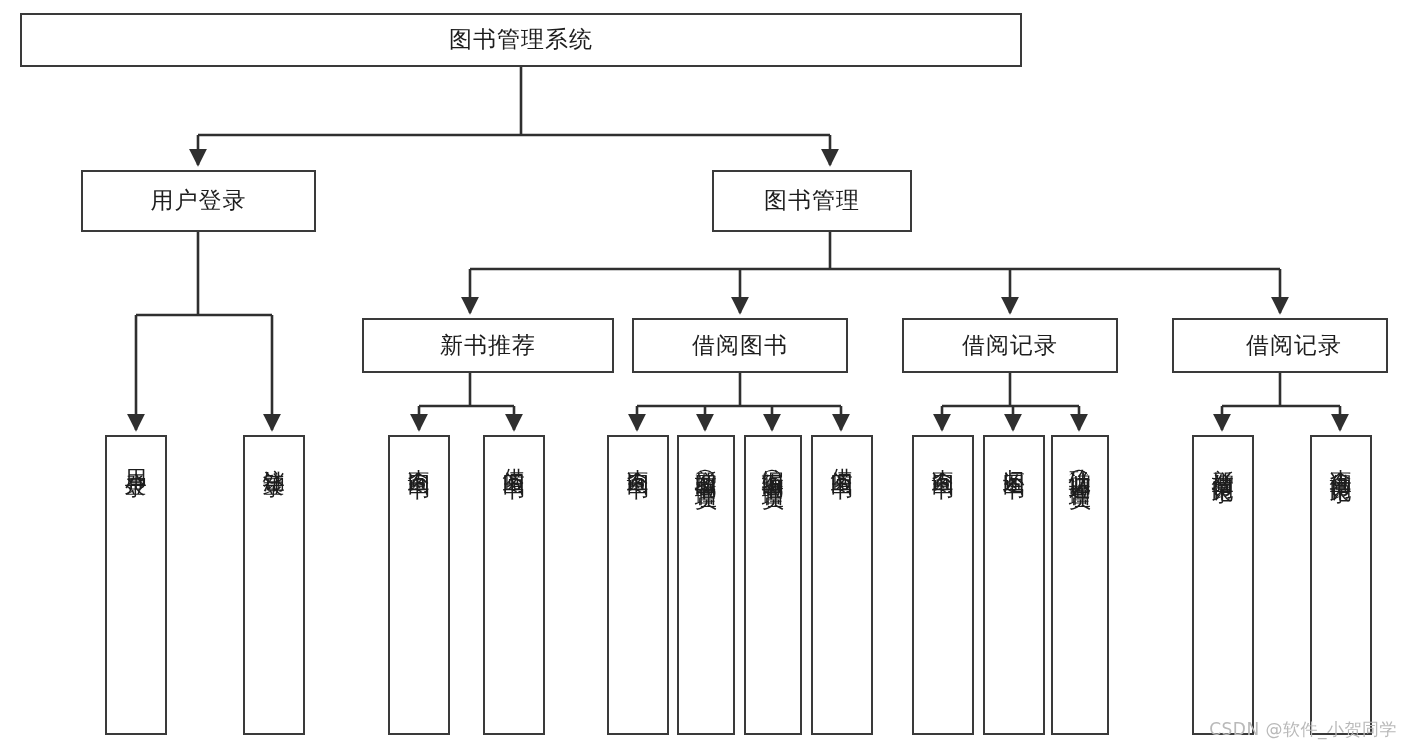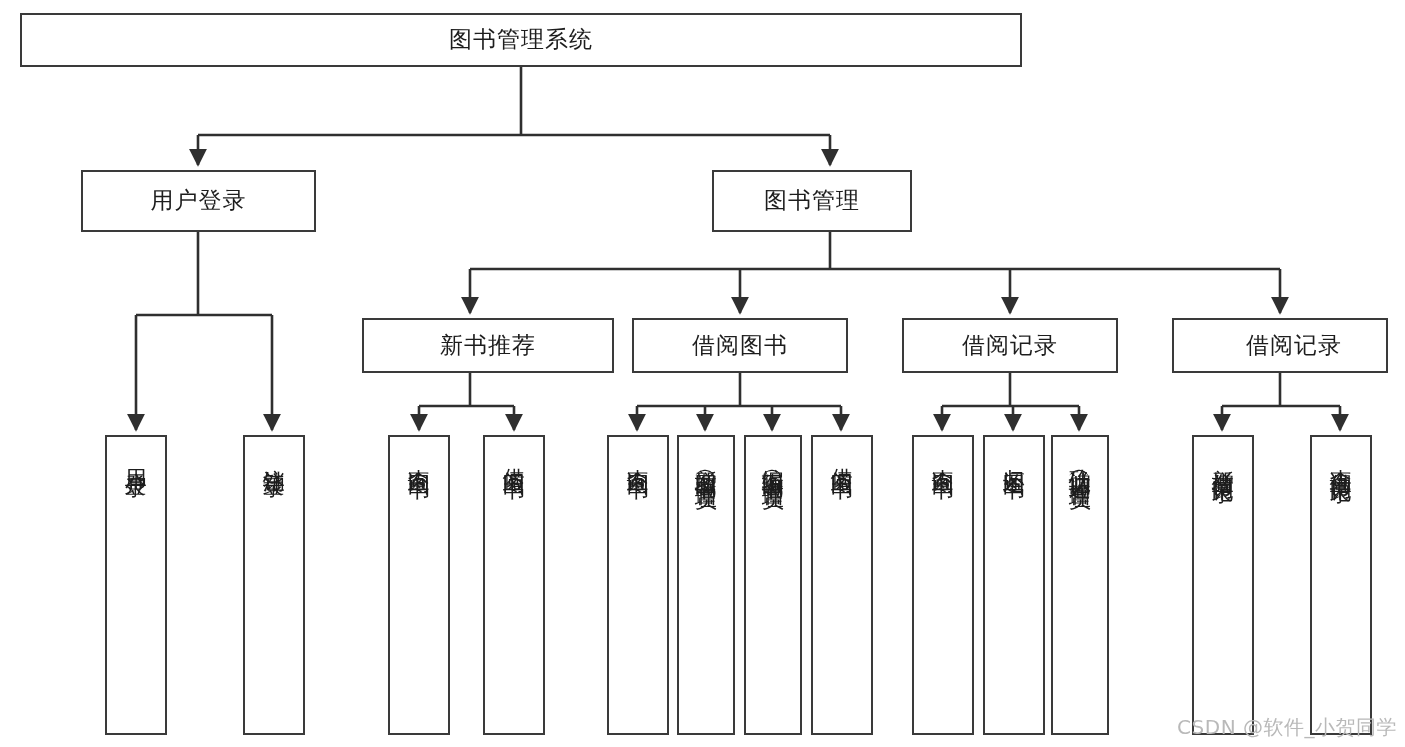--- a/index.html
+++ b/index.html
@@ -55,21 +55,21 @@
     font-size: 22px;
     line-height: 1.26;
     letter-spacing: 3px;
     white-space: nowrap;
     text-align: left;
   }
   .watermark {
     position: absolute;
     right: 8px;
     bottom: 6px;
-    font-size: 20px;
+    font-size: 17px;
     color: #b9b9b9;
     letter-spacing: 0.5px;
     white-space: nowrap;
     z-index: 5;
   }
 </style>
 </head>
 <body>
 
 <div id="canvas">

